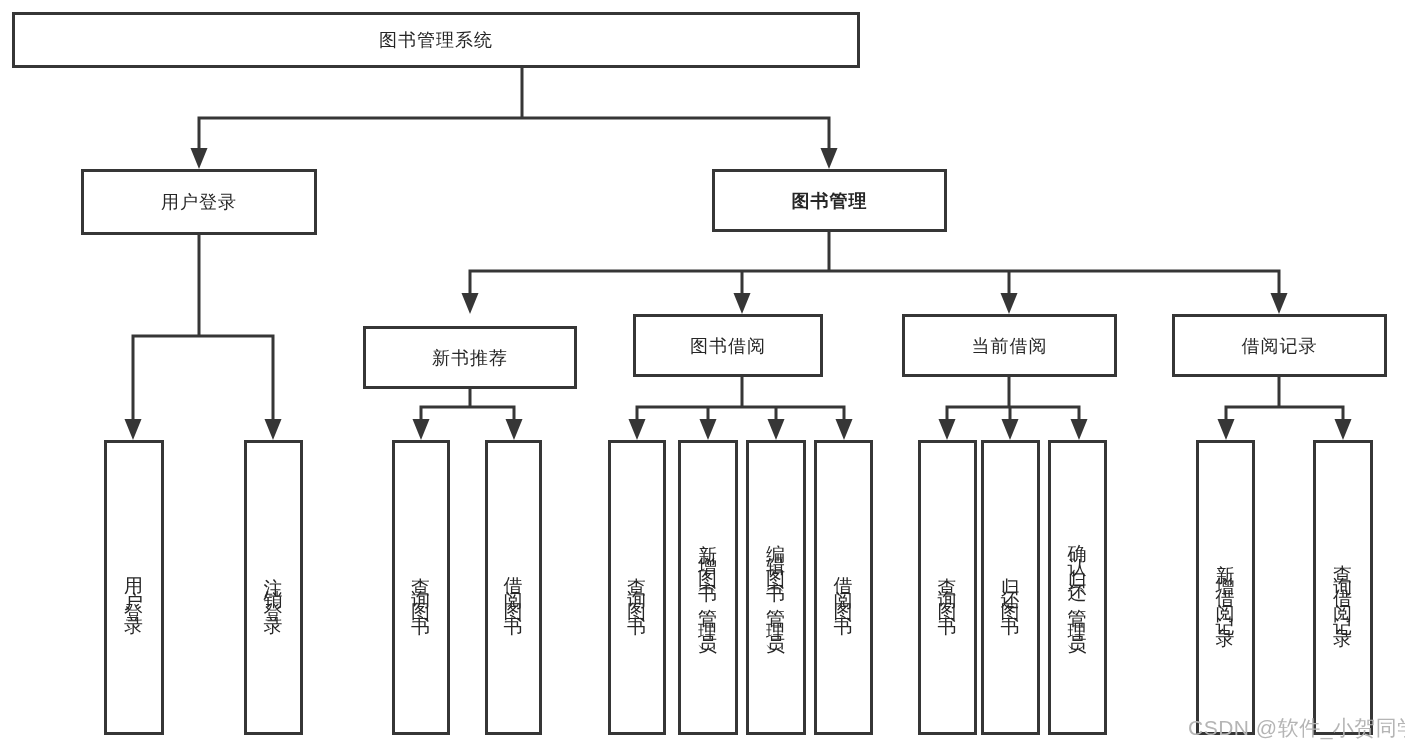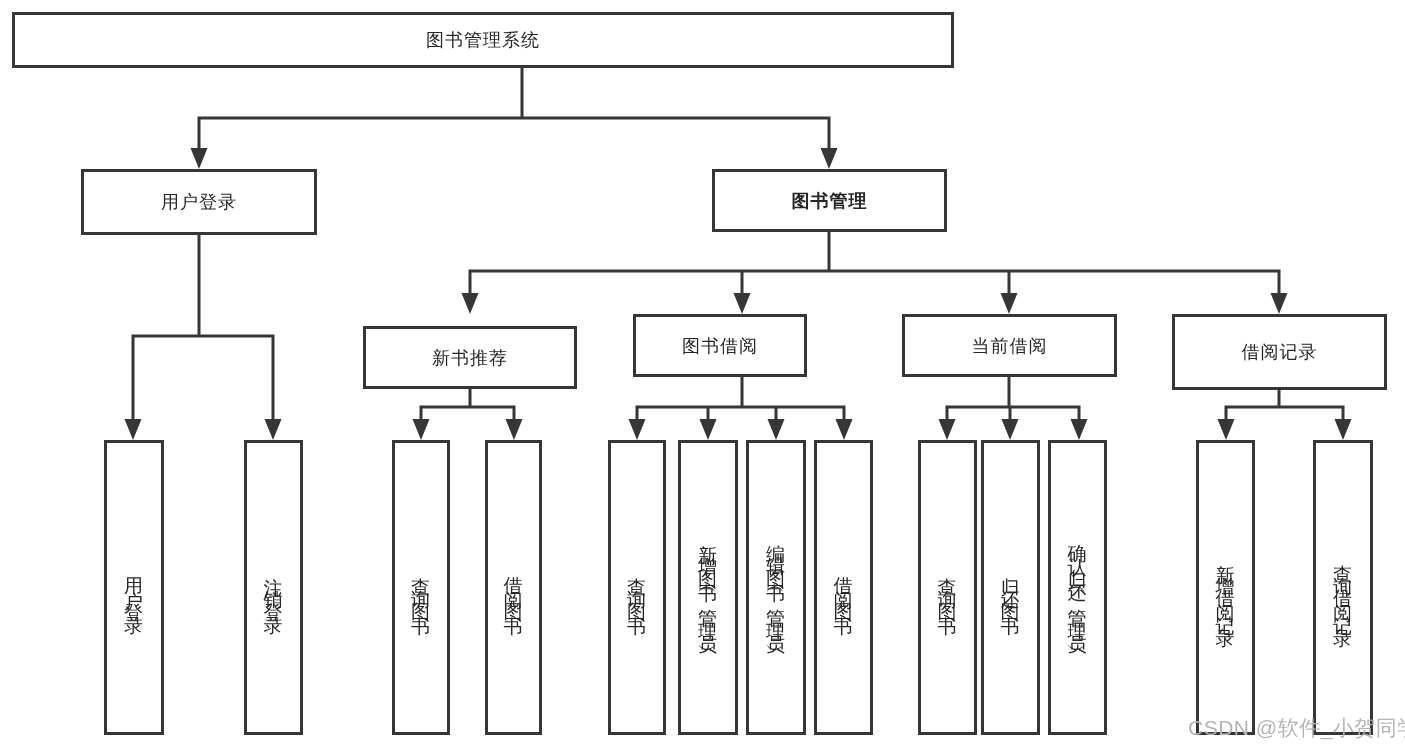--- a/index.html
+++ b/index.html
@@ -105,41 +105,41 @@
       <polygon points="767.5,419 784.5,419 776,440"></polygon>
       <polygon points="835.5,419 852.5,419 844,440"></polygon>
       <polygon points="938.5,419 955.5,419 947,440"></polygon>
       <polygon points="1001.5,419 1018.5,419 1010,440"></polygon>
       <polygon points="1070.5,419 1087.5,419 1079,440"></polygon>
       <polygon points="1217.5,419 1234.5,419 1226,440"></polygon>
       <polygon points="1334.5,419 1351.5,419 1343,440"></polygon>
     </g>
   </svg>
 
-  <div class="node hbox" style="left:12px; top:12px; width:942px; height:56px;">
+  <div class="node hbox" style="left:12px; top:12px; width:848px; height:56px;">
     <span>图书管理系统</span>
   </div>
 
   <div class="node hbox" style="left:81px; top:169px; width:236px; height:66px;">
     <span>用户登录</span>
   </div>
   <div class="node hbox" style="left:712px; top:169px; width:235px; height:63px;font-weight:bold;">
     <span>图书管理</span>
   </div>
 
   <div class="node hbox" style="left:363px; top:314px; width:214px; height:63px;margin-top:12px;">
     <span>新书推荐</span>
   </div>
-  <div class="node hbox" style="left:633px; top:314px; width:174px; height:63px;">
+  <div class="node hbox" style="left:633px; top:314px; width:190px; height:63px;">
     <span>图书借阅</span>
   </div>
   <div class="node hbox" style="left:902px; top:314px; width:215px; height:63px;">
     <span>当前借阅</span>
   </div>
-  <div class="node hbox" style="left:1172px; top:314px; width:215px; height:76px;">
+  <div class="node hbox" style="left:1172px; top:314px; width:215px; height:63px;">
     <span>借阅记录</span>
   </div>
 
   <div class="node vbox" style="left:104px; top:440px; width:60px; height:295px;">
     <span class="vtext">用户登录</span>
   </div>
   <div class="node vbox" style="left:244px; top:440px; width:59px; height:295px;">
     <span class="vtext">注销登录</span>
   </div>
 

